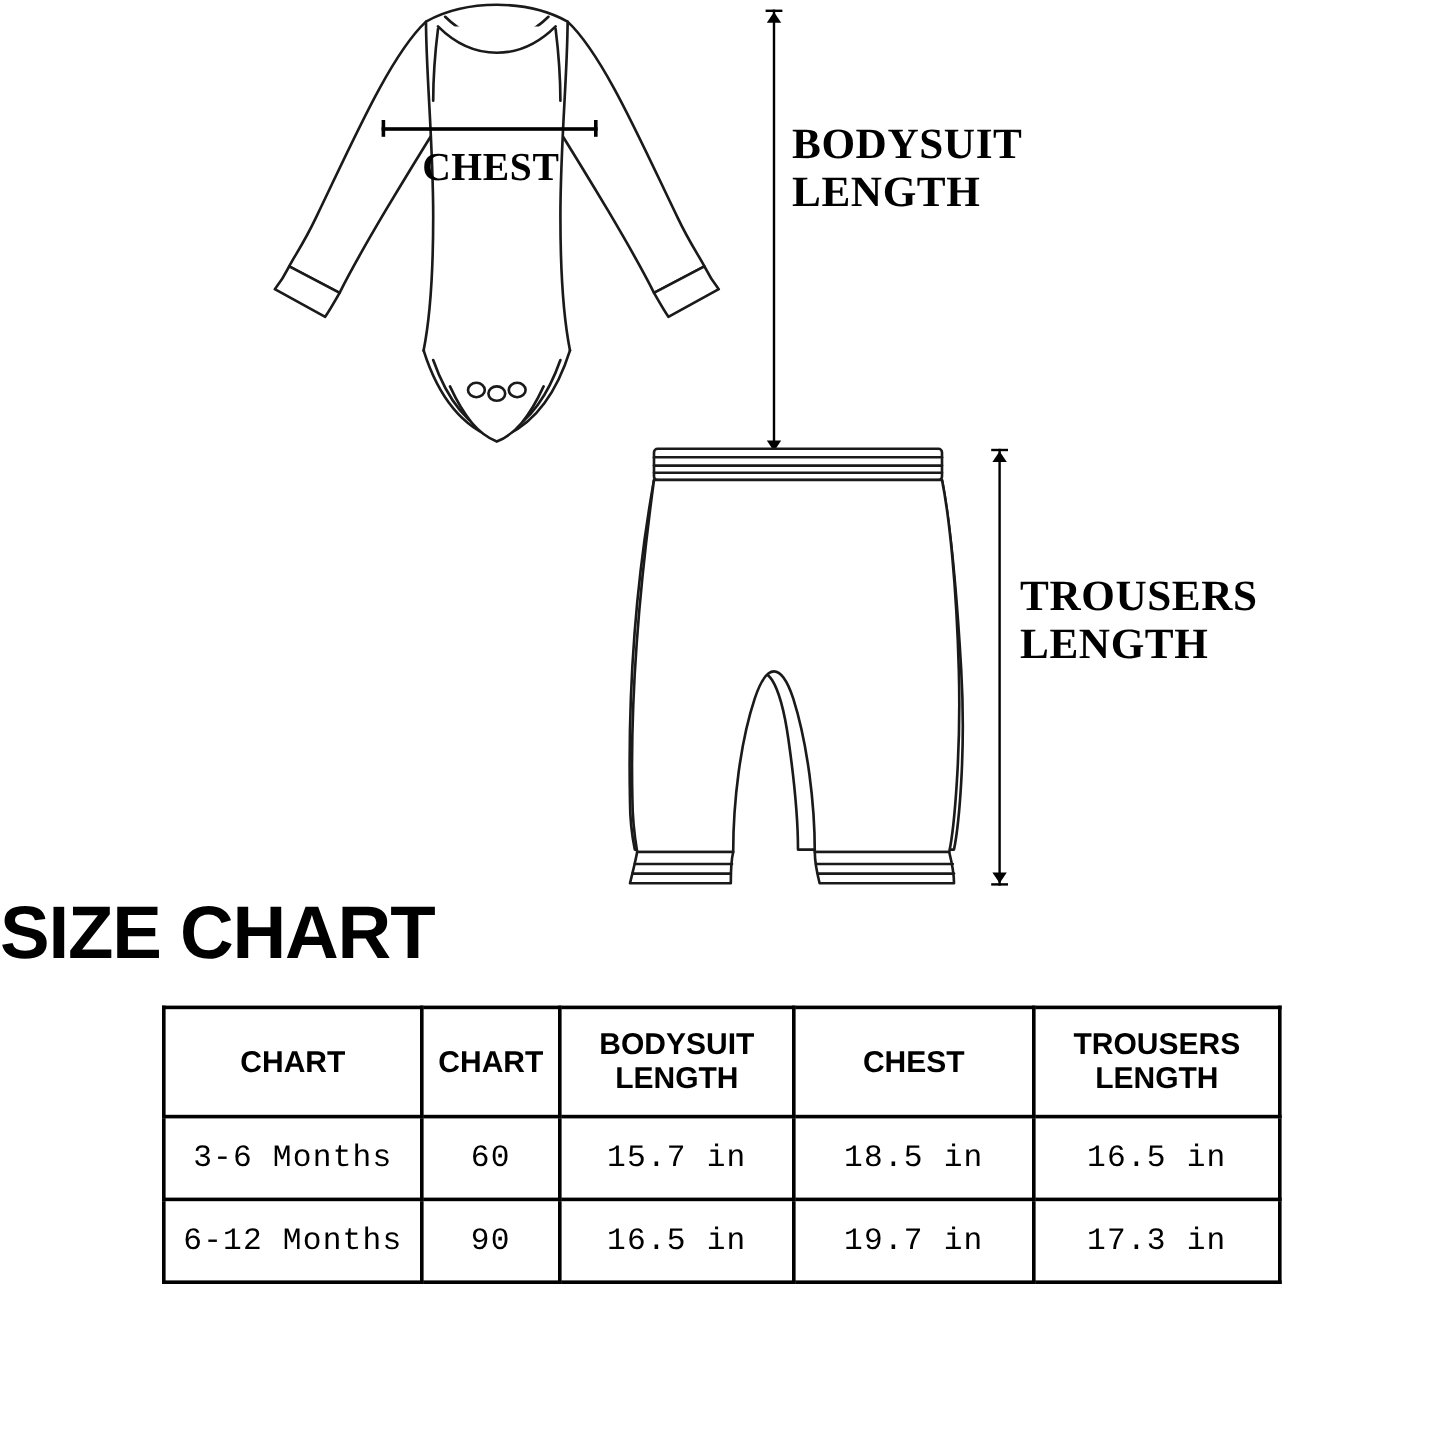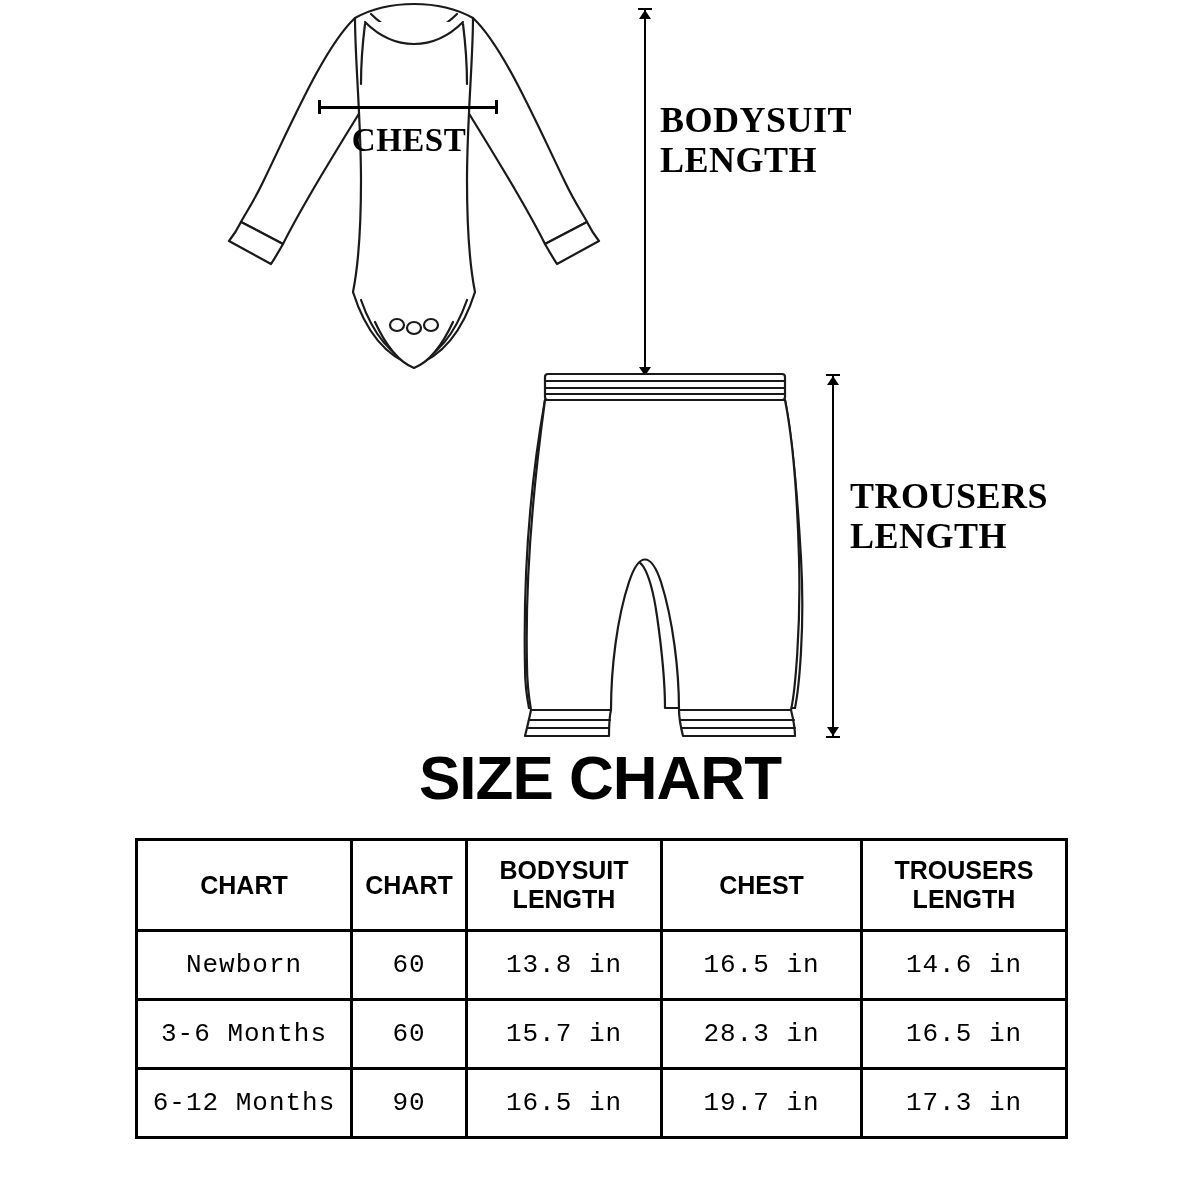--- a/index.html
+++ b/index.html
@@ -83,21 +83,21 @@
   }
   .h-arrow .cap-l { left: 0; }
   .h-arrow .cap-r { right: 0; }
 
   
   #size-chart-title {
     position: absolute;
     left: 0;
     top: 742;
     width: 1200px;
-    text-align: center;
+    text-align: left;
     font-family: "Liberation Sans", sans-serif;
     font-weight: bold;
     font-size: 62px;
     letter-spacing: -1px;
   }
 
   
   #size-table {
     position: absolute;
     left: 135px;
@@ -259,31 +259,24 @@
         <div>CHEST</div>
       </th>
       <th>
         <div>TROUSERS</div>
         <div>LENGTH</div>
       </th>
     </tr>
   </thead>
   <tbody>
     <tr>
-      <td>Newborn</td>
-      <td>60</td>
-      <td>13.8 in</td>
-      <td>16.5 in</td>
-      <td>14.6 in</td>
-    </tr>
-    <tr>
       <td>3-6 Months</td>
       <td>60</td>
       <td>15.7 in</td>
-      <td>28.3 in</td>
+      <td>18.5 in</td>
       <td>16.5 in</td>
     </tr>
     <tr>
       <td>6-12 Months</td>
       <td>90</td>
       <td>16.5 in</td>
       <td>19.7 in</td>
       <td>17.3 in</td>
     </tr>
   </tbody>

